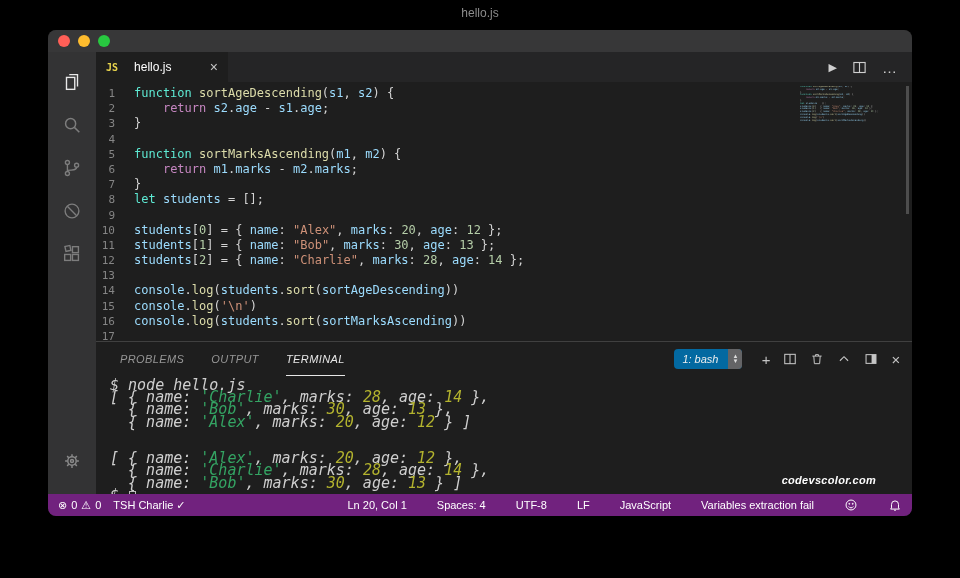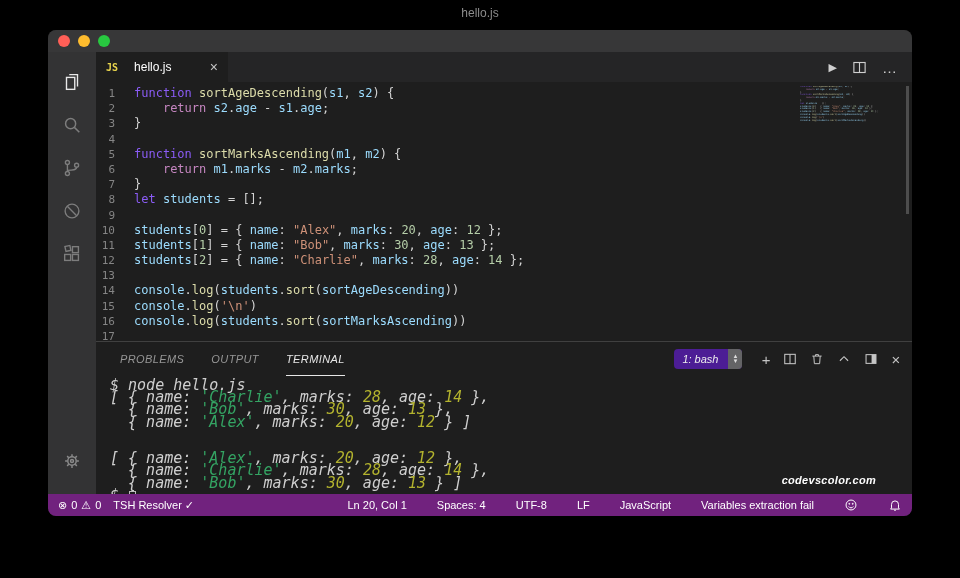--- a/index.html
+++ b/index.html
@@ -32,34 +32,34 @@
   .tab-label { color:#fff; font-size:12px; }
   .tab-close { color:#c5c5c5; margin-left:auto; font-size:14px; line-height:1; }
   .editor-actions { margin-left:auto; display:flex; align-items:center; gap:15px; padding-right:14px; color:#cfcfcf; }
   .ea-run { font-size:11px; }
   .ea-more { font-size:15px; letter-spacing:1px; }
 
   .editor-wrap { position:relative; height:259px; background:#1e1e1e; overflow:hidden; padding-top:4px; flex:none; }
   .code-line { display:flex; height:15.2px; line-height:15.2px; font-family:"DejaVu Sans Mono",monospace; font-size:12px; white-space:pre; }
   .ln { width:38px; text-align:right; padding-right:19px; color:#858585; flex:none; font-size:11px; }
   .code-text { white-space:pre; }
-  .tok-kw{color:#8b5cf6}.tok-ctrl{color:#c586c0}.tok-fn{color:#dcdcaa}
+  .tok-kw{color:#5eead4}.tok-ctrl{color:#c586c0}.tok-fn{color:#dcdcaa}
   .tok-var{color:#9cdcfe}.tok-str{color:#ce9178}.tok-num{color:#b5cea8}.tok-plain{color:#d4d4d4}
 
   .minimap { position:absolute; top:4px; right:12px; width:100px; overflow:hidden; opacity:.85; }
   .mini-line { font-family:"DejaVu Sans Mono",monospace; font-size:2.4px; line-height:2.8px; white-space:pre; }
   .overview-ruler { position:absolute; top:4px; right:3px; width:3px; height:128px; background:rgba(200,200,200,.28); }
 
   .panel { flex:1; border-top:1px solid rgba(128,128,128,.35); display:flex; flex-direction:column; position:relative; min-height:0;font-style:italic; }
   .panel-header { height:34px; display:flex; align-items:center; padding:0 12px 0 24px; flex:none; }
   .panel-tabs { display:flex; height:34px; }
   .panel-tab { font-size:11px; letter-spacing:.4px; color:#969696; margin-right:27px; display:flex; align-items:center; border-bottom:1px solid transparent; cursor:default; }
   .panel-tab.active { color:#e7e7e7; border-bottom-color:#e7e7e7; }
   .panel-actions { margin-left:auto; display:flex; align-items:center; gap:13px; color:#c5c5c5; }
-  .shell-select { display:flex; align-items:center; background:#4c1d95; border-radius:4px; height:20px; padding-left:8px; margin-right:6px; }
+  .shell-select { display:flex; align-items:center; background:#0369a1; border-radius:4px; height:20px; padding-left:8px; margin-right:6px; }
   .shell-label { color:#eee; font-size:11px; padding-right:10px; }
   .shell-stepper { width:14px; height:20px; background:#646466; border-radius:0 4px 4px 0; display:flex; flex-direction:column; align-items:center; justify-content:center; color:#dedede; font-size:6px; line-height:5px; }
   .pa-glyph { font-size:15px; line-height:1; }
 
   .terminal { flex:1; padding:3px 0 0 14px; font-family:"DejaVu Sans Mono",monospace; font-size:15px; overflow:hidden; }
   .term-line { height:12.2px; line-height:12.2px; white-space:pre; }
   .t-plain{color:#cfcfcf}.t-str{color:#34a463}.t-num{color:#b3b32e}
   .term-cursor { display:inline-block; width:7px; height:11px; border:1px solid #bdbdbd; vertical-align:-2px; margin-left:1px; }
 
   .watermark { position:absolute; right:36px; bottom:8px; color:#fdfdfd; font-weight:bold; font-size:11px; letter-spacing:.3px; }
@@ -259,21 +259,21 @@
   </div>
 
   <div class="statusbar">
     <div class="sb-left">
       <span class="sb-item">
         <span class="sb-ico">⊗</span>
         <span>0</span>
         <span class="sb-ico">⚠</span>
         <span>0</span>
       </span>
-      <span class="sb-item">TSH Resolver ✓</span>
+      <span class="sb-item">TSH Charlie ✓</span>
     </div>
     <div class="sb-right">
       <span class="sb-item">Ln 20, Col 1</span>
       <span class="sb-item">Spaces: 4</span>
       <span class="sb-item">UTF-8</span>
       <span class="sb-item">LF</span>
       <span class="sb-item">JavaScript</span>
       <span class="sb-item">Variables extraction fail</span>
       <span>
         <svg width="14" height="14" viewBox="0 0 24 24" fill="none" stroke="#fff" stroke-width="1.7">

